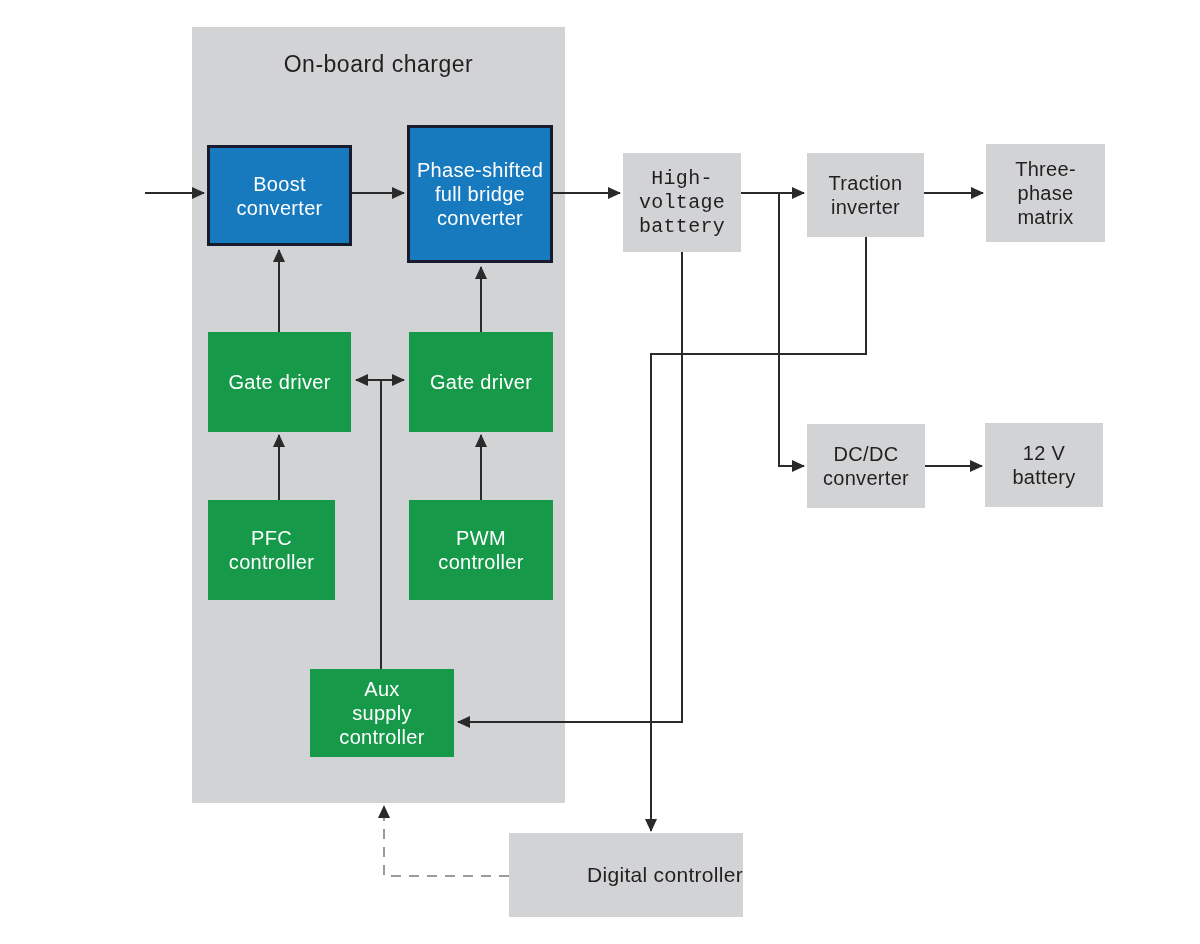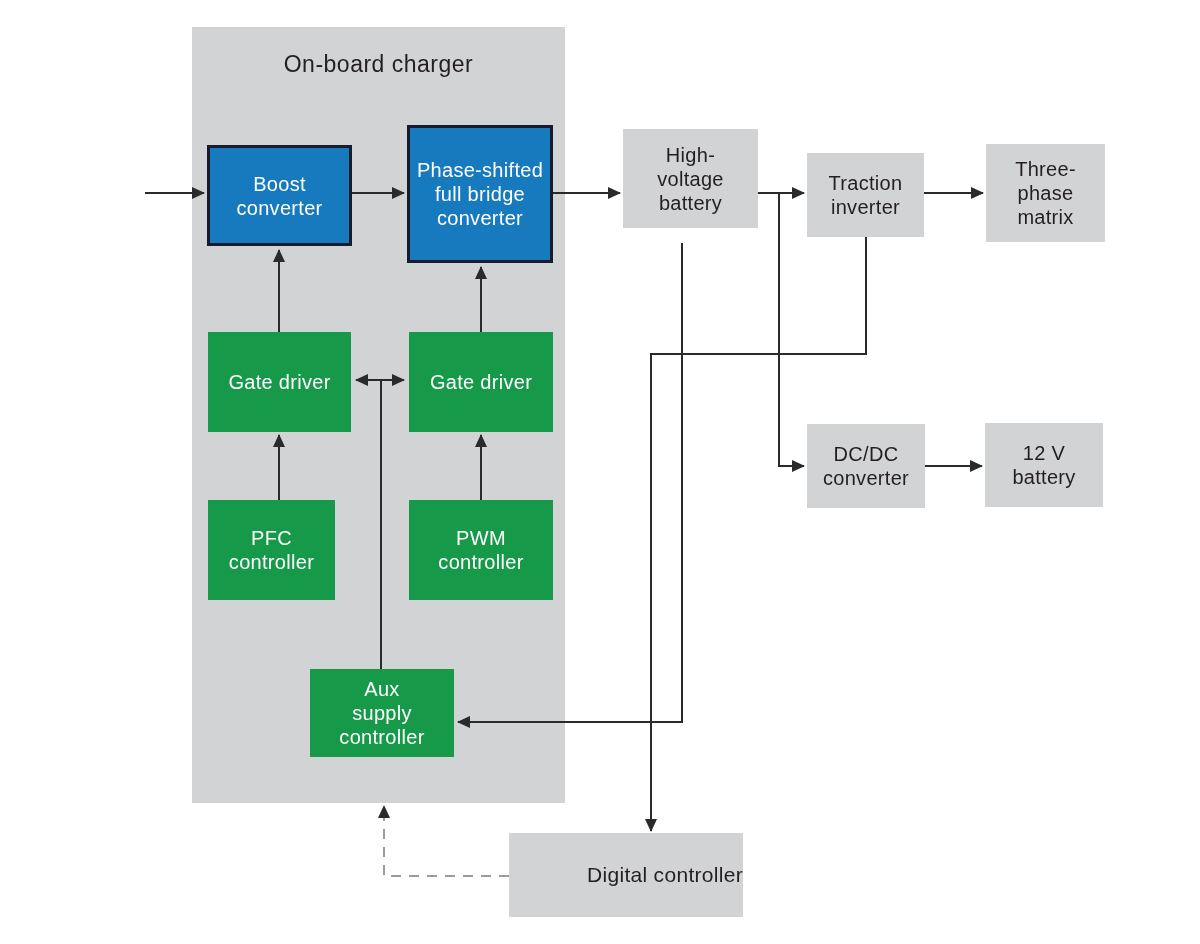--- a/index.html
+++ b/index.html
@@ -37,21 +37,21 @@
     white-space:pre-line;font-size:20px;line-height:1.2;letter-spacing:0.3px;
   }
   .gray{background:var(--box-gray);color:var(--text-dark);}
   .blue{background:var(--box-blue);color:var(--text-light);border:3px solid var(--blue-border);}
   .green{background:var(--box-green);color:var(--text-light);}
 
   .n-ac      {left:26px; top:153px;width:119px;height:84px;}
   .n-ac .label{font-size:21px;}
   .n-boost   {left:207px;top:145px;width:145px;height:101px;}
   .n-psfb    {left:407px;top:125px;width:146px;height:138px;}
-  .n-hv      {left:623px;top:129px;width:135px;height:99px;}
+  .n-hv      {left:623px;top:153px;width:118px;height:99px;font-family:Liberation Mono, monospace;}
   .n-traction{left:807px;top:153px;width:117px;height:84px;}
   .n-three   {left:986px;top:144px;width:119px;height:98px;align-items:center;}
   .n-dcdc    {left:807px;top:424px;width:118px;height:84px;}
   .n-12v     {left:985px;top:423px;width:118px;height:84px;}
   .n-gdl     {left:208px;top:332px;width:143px;height:100px;}
   .n-gdr     {left:409px;top:332px;width:144px;height:100px;}
   .n-pfc     {left:208px;top:500px;width:127px;height:100px;}
   .n-pwm     {left:409px;top:500px;width:144px;height:100px;}
   .n-aux     {left:310px;top:669px;width:144px;height:88px;}
   .n-digital {left:509px;top:833px;width:234px;height:84px;justify-content:flex-end;}

